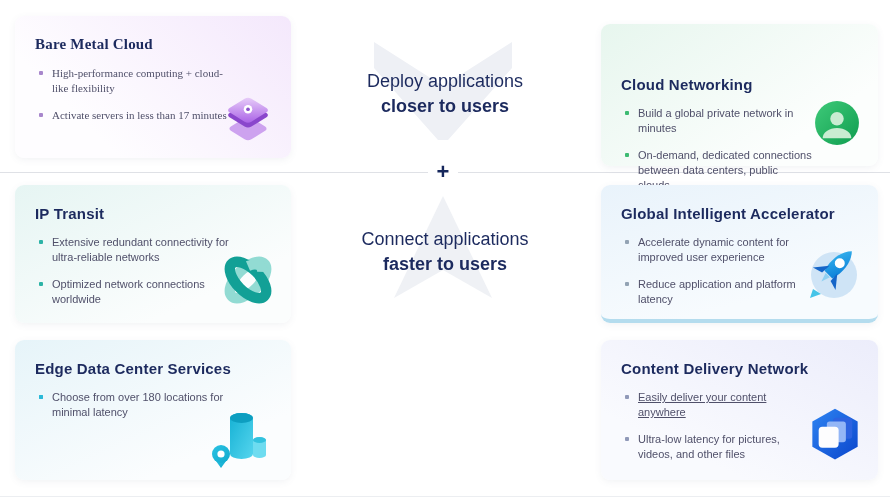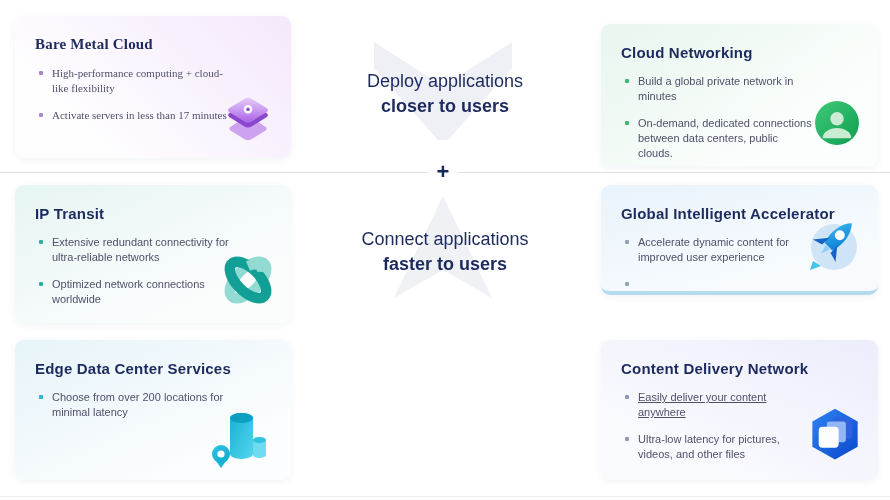--- a/index.html
+++ b/index.html
@@ -35,21 +35,21 @@
 
   
   .card{
     position:absolute;border-radius:9px;
     box-shadow:0 2px 7px rgba(90,100,130,0.08);
     padding:20px 18px 14px 20px;box-sizing:border-box;
   }
   .card-1{left:15px;top:16px;width:276px;height:142px;font-family:Liberation Serif, serif;}
   .card-2{left:601px;top:24px;width:277px;height:142px;}
   .card-3{left:15px;top:185px;width:276px;height:138px;}
-  .card-4{left:601px;top:185px;width:277px;height:110px;border-bottom:4px solid #b4dcee;}
+  .card-4{left:601px;top:185px;width:277px;height:138px;border-bottom:4px solid #b4dcee;}
   .card-5{left:15px;top:340px;width:276px;height:140px;}
   .card-6{left:601px;top:340px;width:277px;height:140px;}
 
   .card-title{
     margin:0 0 13px 0;font-size:15px;font-weight:700;color:#1c2a5e;letter-spacing:.2px;
   }
   .card-bullets{list-style:none;margin:2px;padding:0;width:192px;}
   .card-bullets li{
     position:relative;padding-left:15px;margin-bottom:12px;
     font-size:11px;line-height:15px;color:#50506a;
@@ -120,21 +120,21 @@
         <g transform="translate(32,25) scale(1,0.62) rotate(45)">
           <rect x="-16" y="-16" width="32" height="32" rx="5" fill="url(#bm-top)"></rect>
         </g>
         <circle cx="32" cy="24" r="4.4" fill="#ffffff"></circle>
         <circle cx="32" cy="24" r="1.9" fill="#8a50cc"></circle>
       </svg>
     </span>
   </div>
 
   <div class="card card-2" style="background: linear-gradient(145deg, rgb(231, 246, 238), rgb(252, 254, 253) 75%);">
-    <h3 class="card-title" style="color: rgb(28, 42, 94);">Cloud Networking</h3>
+    <h3 class="card-title" style="color: rgb(28, 42, 94); margin-top: 32px;">Cloud Networking</h3>
     <ul class="card-bullets">
       <li style="color: rgb(80, 80, 106);"><span class="bullet-dot" style="background: rgb(61, 187, 114);"></span><span>Build a global private network in minutes</span></li>
       <li style="color: rgb(80, 80, 106);"><span class="bullet-dot" style="background: rgb(61, 187, 114);"></span><span>On-demand, dedicated connections between data centers, public clouds.</span></li>
     </ul>
     <span class="card-icon icon-2">
       <svg viewBox="0 0 64 64">
         <defs>
           <linearGradient id="cn-grn" x1="0" y1="0" x2="1" y2="1">
             <stop offset="0" stop-color="#3fca79"></stop>
               <stop offset="1" stop-color="#0f9d4f"></stop>
@@ -164,21 +164,21 @@
         <ellipse cx="32" cy="32" rx="21" ry="10.5" fill="none" stroke="#12a096" stroke-width="9.5" transform="rotate(45 32 32)"></ellipse>
         <path d="M41 23 a21 10.5 0 0 1 5.5 13" fill="none" stroke="#92dbd3" stroke-width="9.5" transform="rotate(-45 32 32)"></path>
       </svg>
     </span>
   </div>
 
   <div class="card card-4" style="background: linear-gradient(165deg, rgb(233, 243, 251), rgb(247, 251, 254) 75%); border-bottom: 4px solid rgb(180, 220, 238);">
     <h3 class="card-title" style="color: rgb(28, 42, 94);">Global Intelligent Accelerator</h3>
     <ul class="card-bullets">
       <li style="color: rgb(80, 80, 106);"><span class="bullet-dot" style="background: rgb(147, 163, 180);"></span><span>Accelerate dynamic content for improved user experience</span></li>
-      <li style="color: rgb(80, 80, 106);"><span class="bullet-dot" style="background: rgb(147, 163, 180);"></span></li>
+      <li style="color: rgb(80, 80, 106);"><span class="bullet-dot" style="background: rgb(147, 163, 180);"></span><span>Reduce application and platform latency</span></li>
     </ul>
     <span class="card-icon icon-4">
       <svg viewBox="0 0 64 64">
         <defs>
           <linearGradient id="rk-body" x1="0" y1="0" x2="1" y2="1">
             <stop offset="0" stop-color="#38b6ee"></stop>
               <stop offset="1" stop-color="#0b7ed8"></stop>
           </linearGradient>
         </defs>
         <circle cx="34" cy="34" r="23" fill="#cfe4f6"></circle>
@@ -191,21 +191,21 @@
         </g>
         <path d="M13 48 L21 53 L10 57 Z" fill="#45c4e8"></path>
       </svg>
     </span>
   </div>
 
   <div class="card card-5" style="background: linear-gradient(155deg, rgb(230, 244, 249), rgb(251, 253, 254) 75%);">
     <h3 class="card-title" style="color: rgb(28, 42, 94);">Edge Data Center Services</h3>
     <ul class="card-bullets">
       <li style="color: rgb(80, 80, 106);"><span class="bullet-dot" style="background: rgb(43, 185, 216);"></span></li>
-      <li style="color: rgb(80, 80, 106);"><span class="bullet-dot" style="background: rgb(43, 185, 216);"></span><span>Choose from over 200 locations for minimal latency</span></li>
+      <li style="color: rgb(80, 80, 106);"><span class="bullet-dot" style="background: rgb(43, 185, 216);"></span><span>Choose from over 180 locations for minimal latency</span></li>
     </ul>
     <span class="card-icon icon-5">
       <svg viewBox="0 0 64 66">
         <defs>
           <linearGradient id="ed-cyl" x1="0" y1="0" x2="1" y2="1">
             <stop offset="0" stop-color="#15b1d4"></stop>
               <stop offset="1" stop-color="#55d5ee"></stop>
           </linearGradient>
           <linearGradient id="ed-pin" x1="0" y1="0" x2="1" y2="1">
             <stop offset="0" stop-color="#2cc3e4"></stop>

